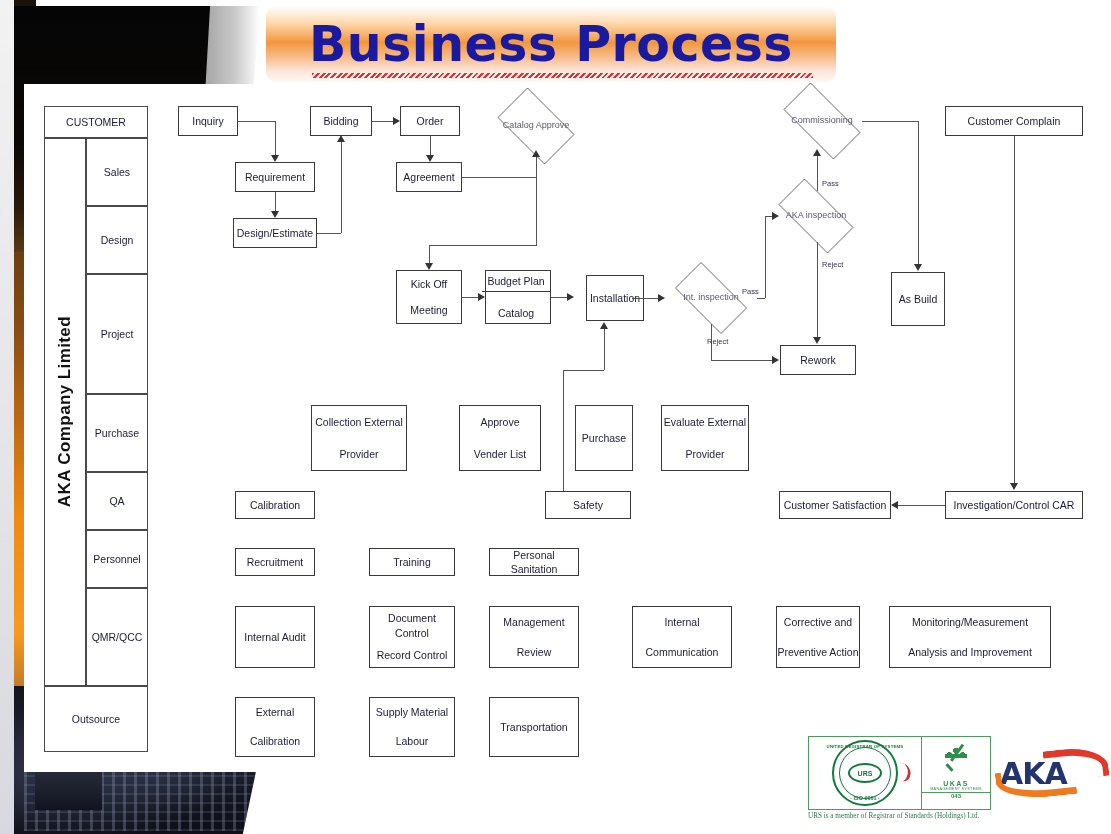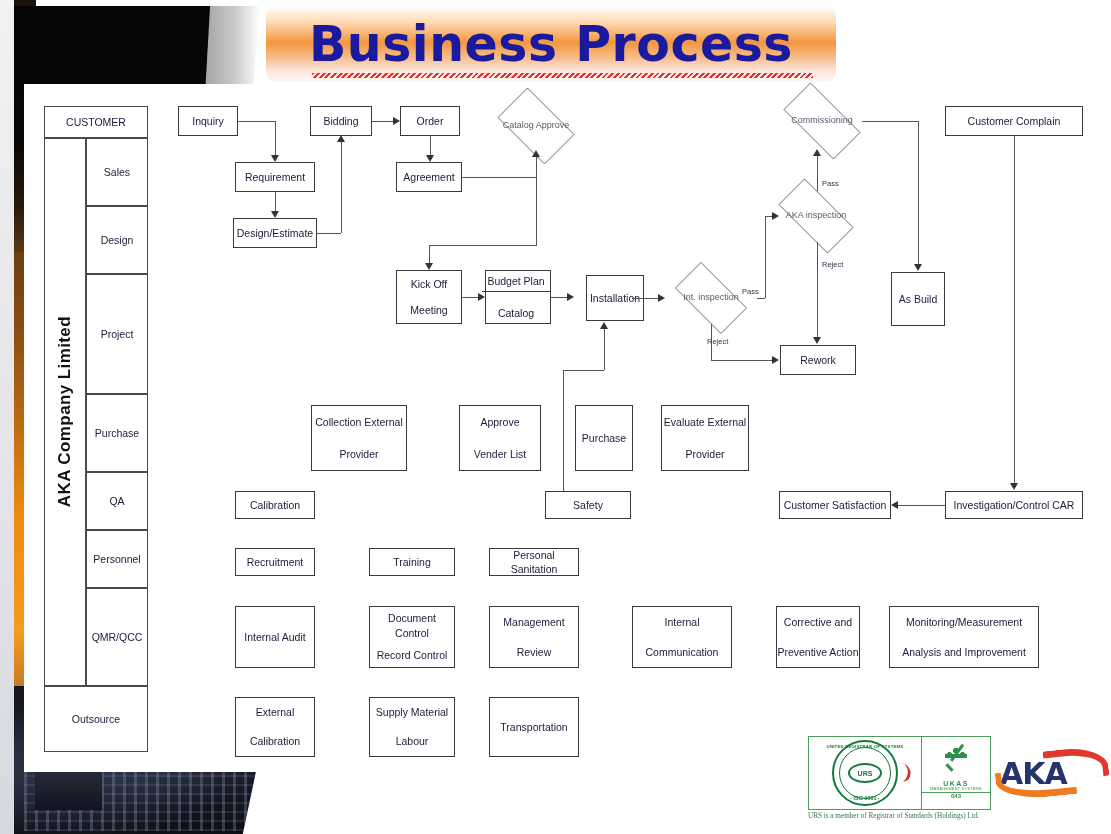--- a/index.html
+++ b/index.html
@@ -368,21 +368,21 @@
     <span>Review</span>
     </div>
   <div class="bx two" style="left:632px;top:606px;width:100px;height:62px;">
     <span>Internal</span>
     <span>Communication</span>
     </div>
   <div class="bx two" style="left:776px;top:606px;width:84px;height:62px;">
     <span>Corrective and</span>
     <span>Preventive Action</span>
     </div>
-  <div class="bx two" style="left:889px;top:606px;width:150px;height:62px;">
+  <div class="bx two" style="left:889px;top:606px;width:162px;height:62px;">
     <span>Monitoring/Measurement</span>
     <span>Analysis and Improvement</span>
     </div>
 
   <div class="bx two" style="left:235px;top:697px;width:80px;height:60px;">
     <span>External</span>
     <span>Calibration</span>
     </div>
   <div class="bx two" style="left:369px;top:697px;width:86px;height:60px;">
     <span>Supply Material</span>

